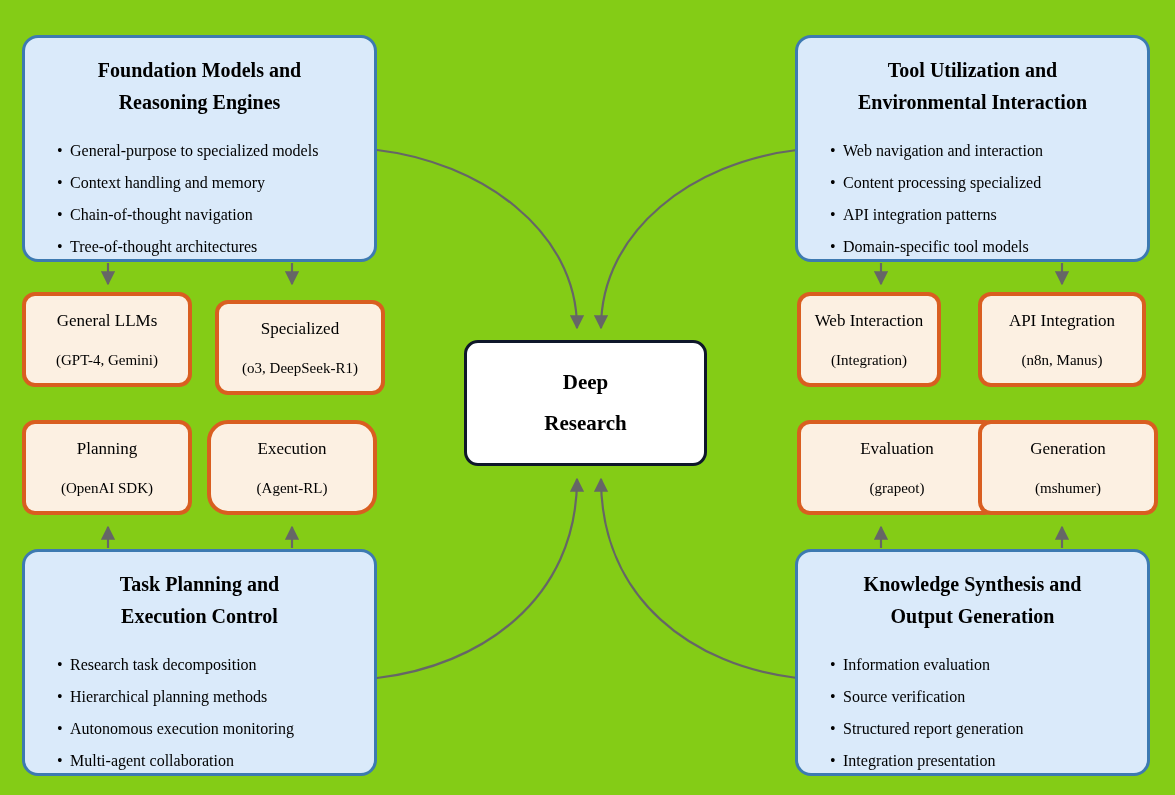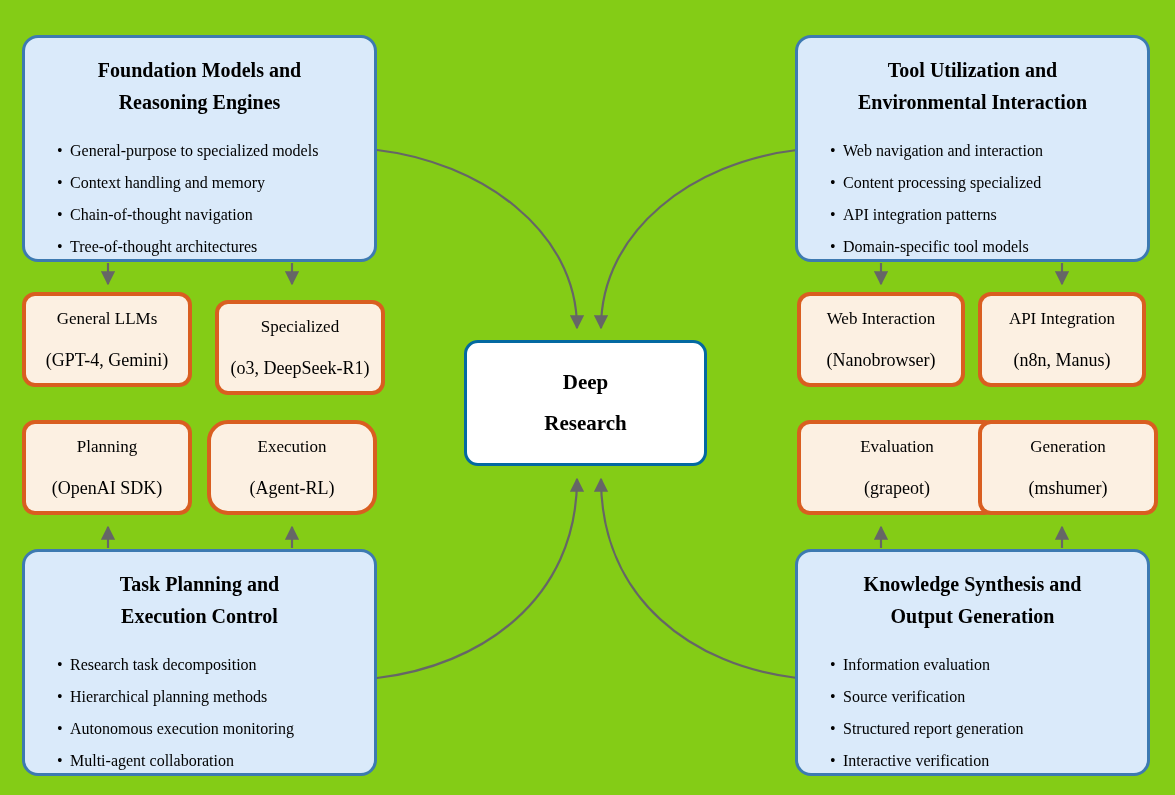--- a/index.html
+++ b/index.html
@@ -29,31 +29,31 @@
   .chip{
     position:absolute;box-sizing:border-box;width:170px;height:95px;
     background:#fcf0e2;border:4px solid #d95e20;border-radius:13px;
     display:flex;flex-direction:column;align-items:center;justify-content:center;
     text-align:center;gap:21px;
   }
   .chip-l1a{left:22px;top:292px;}
   .chip-l1b{left:215px;top:292px;margin-top:8px;}
   .chip-l2a{left:22px;top:420px;}
   .chip-l2b{left:207px;top:420px;border-radius:21px;}
-  .chip-r1a{left:797px;top:292px;width:168px;}
+  .chip-r1a{left:797px;top:292px;width:144px;}
   .chip-r1b{left:978px;top:292px;width:168px;}
   .chip-r2a{left:797px;top:420px;width:200px;}
   .chip-r2b{left:978px;top:420px;width:180px;}
   .chip-title{font-size:17px;}
-  .chip-sub{font-size:18px;}
+  .chip-sub{font-size:15px;}
 
   
   .center-node{
     position:absolute;left:464px;top:340px;width:243px;height:126px;box-sizing:border-box;
-    background:#ffffff;border:3px solid #0369a1;border-radius:14px;
+    background:#ffffff;border:3px solid #0f172a;border-radius:14px;
     display:flex;flex-direction:column;align-items:center;justify-content:center;
     font-size:21px;font-weight:bold;line-height:41px;text-align:center;
   }
 </style>
 </head>
 <body>
 
 <div class="canvas">
 
   <svg class="arrows" viewBox="0 0 1175 795">
@@ -122,21 +122,21 @@
 
   <div class="section sec-br">
     <div class="sec-title">
       <div>Knowledge Synthesis and</div>
       <div>Output Generation</div>
     </div>
     <div class="sec-bullets">
       <div class="bullet">Information evaluation</div>
       <div class="bullet">Source verification</div>
       <div class="bullet">Structured report generation</div>
-      <div class="bullet">Interactive verification</div>
+      <div class="bullet">Integration presentation</div>
     </div>
   </div>
 
   <div class="chip chip-l1a">
     <div class="chip-title">General LLMs</div>
     <div class="chip-sub">(GPT-4, Gemini)</div>
   </div>
   <div class="chip chip-l1b">
     <div class="chip-title">Specialized</div>
     <div class="chip-sub">(o3, DeepSeek-R1)</div>
@@ -145,21 +145,21 @@
     <div class="chip-title">Planning</div>
     <div class="chip-sub">(OpenAI SDK)</div>
   </div>
   <div class="chip chip-l2b">
     <div class="chip-title">Execution</div>
     <div class="chip-sub">(Agent-RL)</div>
   </div>
 
   <div class="chip chip-r1a">
     <div class="chip-title">Web Interaction</div>
-    <div class="chip-sub">(Nanobrowser)</div>
+    <div class="chip-sub">(Integration)</div>
   </div>
   <div class="chip chip-r1b">
     <div class="chip-title">API Integration</div>
     <div class="chip-sub">(n8n, Manus)</div>
   </div>
   <div class="chip chip-r2a">
     <div class="chip-title">Evaluation</div>
     <div class="chip-sub">(grapeot)</div>
   </div>
   <div class="chip chip-r2b">

